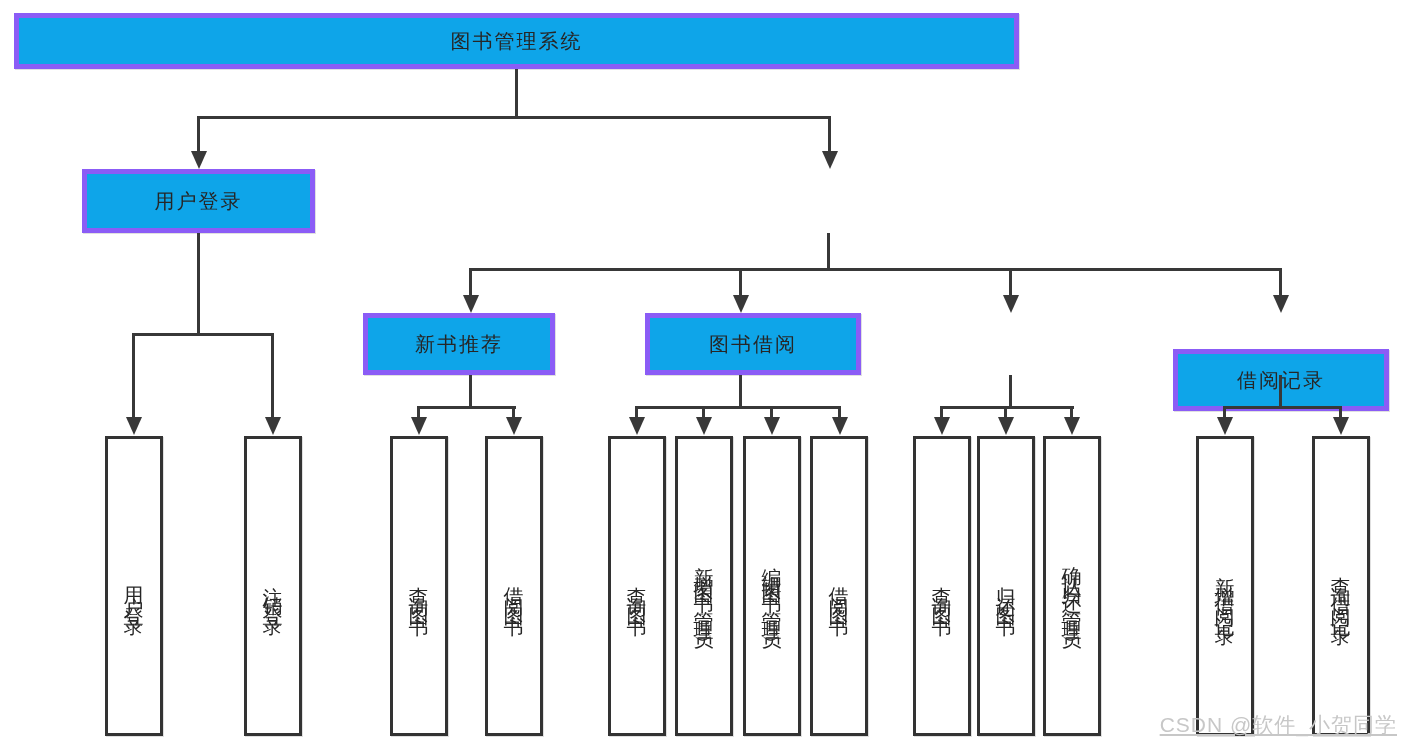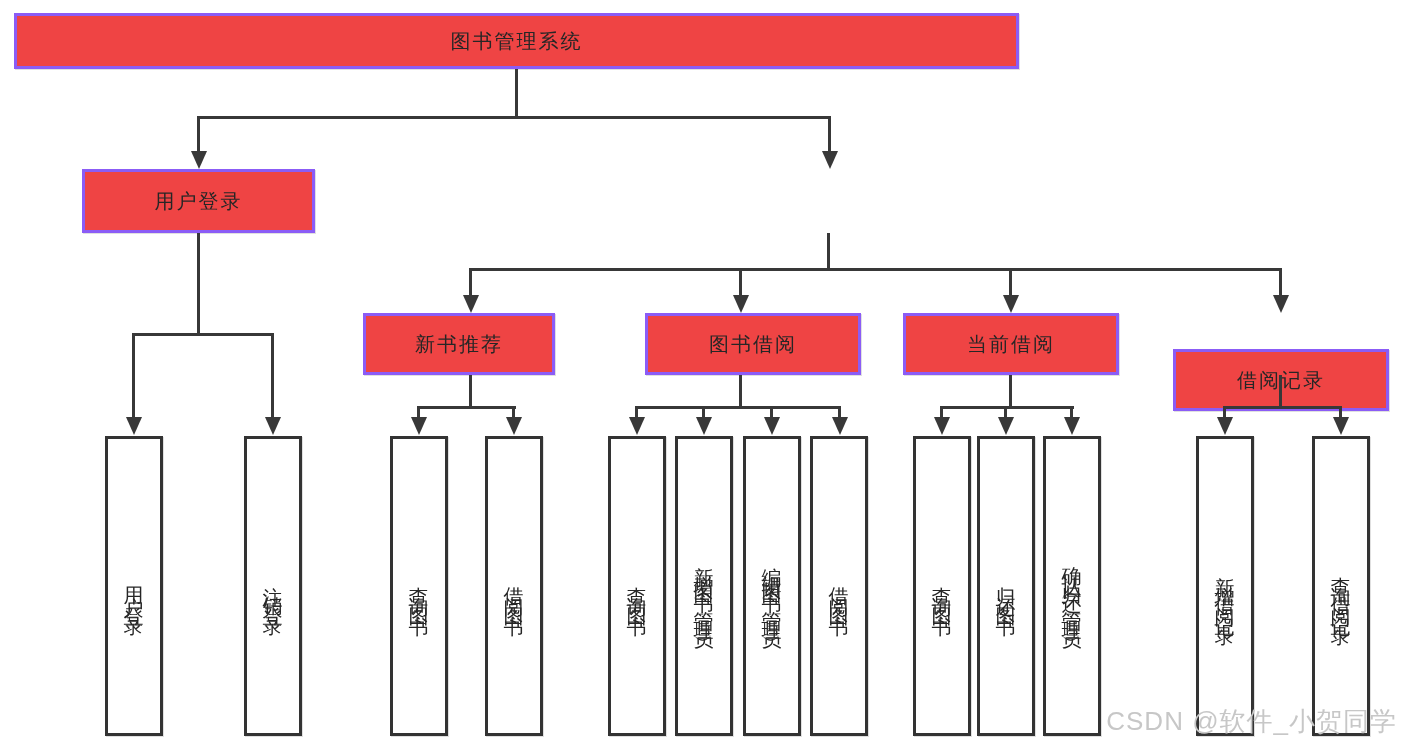--- a/index.html
+++ b/index.html
@@ -1,21 +1,21 @@
 <!DOCTYPE html>
 <html><head>
 <meta charset="utf-8">
 <style>
   html,body{margin:0;padding:0;background:#ffffff;}
   #canvas{
     position:relative;width:1405px;height:747px;background:#ffffff;overflow:hidden;
     font-family:"Liberation Sans","DejaVu Sans",sans-serif;color:#262626;
   }
   .box{
-    position:absolute;box-sizing:border-box;border:3px solid #8b5cf6;background:#ef4444;
+    position:absolute;box-sizing:border-box;border:5px solid #8b5cf6;background:#0ea5e9;
     display:flex;align-items:center;justify-content:center;
     font-size:20px;letter-spacing:2px;color:#262626;
     box-shadow:1px 1px 0 rgba(0,0,0,0.12);
   }
   .vbox{
     position:absolute;box-sizing:border-box;border:3px solid #333333;background:#ffffff;
     display:flex;align-items:center;justify-content:center;
     box-shadow:1px 1px 0 rgba(0,0,0,0.12);
   }
   .vtext{
@@ -25,21 +25,21 @@
   }
   .hl{position:absolute;height:3px;background:#383838;}
   .vl{position:absolute;width:3px;background:#383838;}
   .arr{
     position:absolute;width:0;height:0;
     border-left:8px solid transparent;border-right:8px solid transparent;
     border-top:18px solid #383838;
   }
   .watermark{
     position:absolute;right:8px;bottom:8px;
-    font-size:26px;letter-spacing:1px;color:#c7c7c7;z-index:5;
+    font-size:21px;letter-spacing:1px;color:#c7c7c7;z-index:5;text-decoration:underline;
   }
 </style>
 </head>
 <body>
 
 <div id="canvas">
 
   <div class="box" style="left:14px;top:13px;width:1005px;height:56px;">
     <span>图书管理系统</span>
   </div>
@@ -50,23 +50,20 @@
 
 
   <div class="box" style="left:363px;top:313px;width:192px;height:62px;">
     <span>新书推荐</span>
   </div>
 
   <div class="box" style="left:633px;top:313px;width:216px;height:62px;margin-left:12px;">
     <span>图书借阅</span>
   </div>
 
-  <div class="box" style="left:903px;top:313px;width:216px;height:62px;">
-    <span>当前借阅</span>
-  </div>
 
   <div class="box" style="left:1173px;top:313px;width:216px;height:62px;margin-top:36px;">
     <span>借阅记录</span>
   </div>
 
   <div class="vbox" style="left:105px;top:436px;width:58px;height:300px;">
     <span class="vtext">用户登录</span>
   </div>
   <div class="vbox" style="left:244px;top:436px;width:58px;height:300px;">
     <span class="vtext">注销登录</span>

